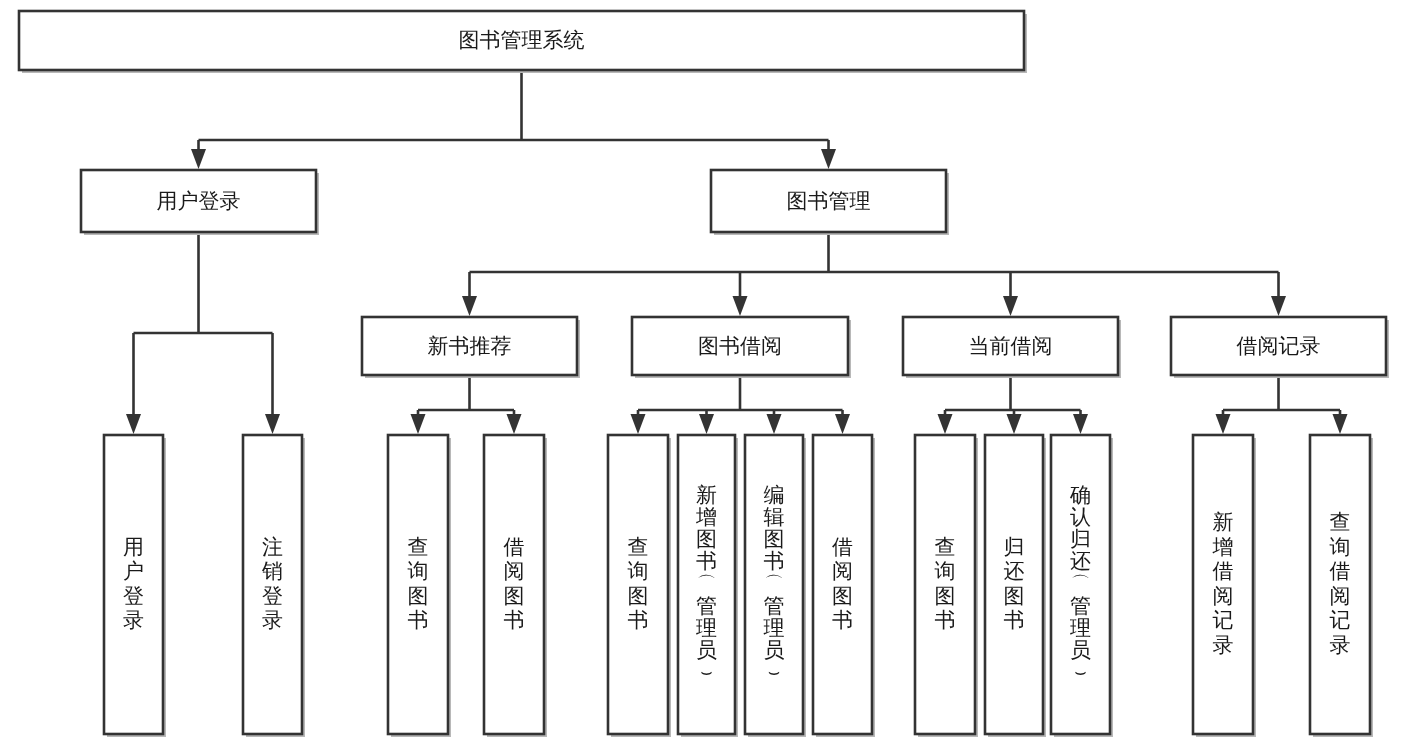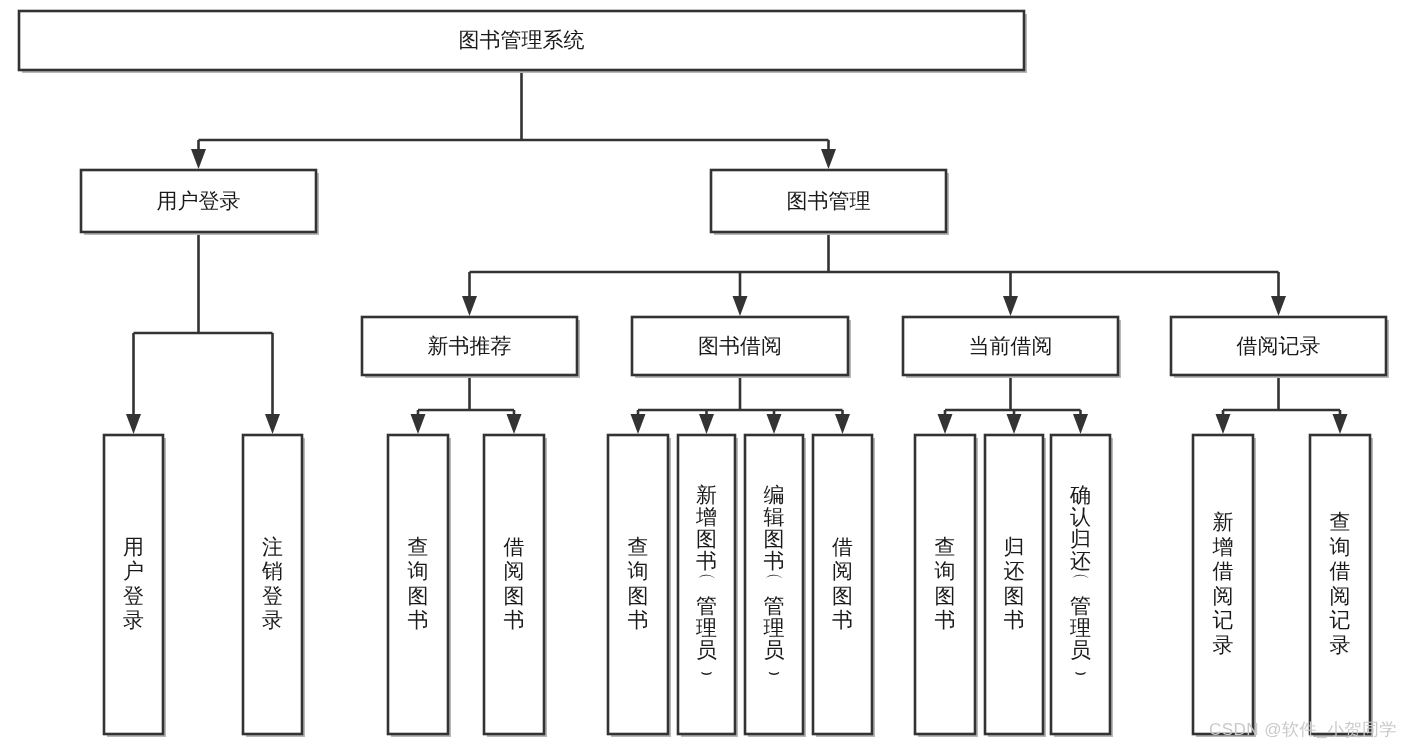--- a/index.html
+++ b/index.html
@@ -220,14 +220,13 @@
           <rect x="1193" y="435" width="60" height="299" class="node-box"></rect>
           <text x="1223" y="0" class="node-label" font-size="21"><tspan x="1223" y="523.0749999999999">新</tspan><tspan x="1223" y="547.645">增</tspan><tspan x="1223" y="572.2149999999999">借</tspan><tspan x="1223" y="596.785">阅</tspan><tspan x="1223" y="621.3549999999999">记</tspan><tspan x="1223" y="645.925">录</tspan></text>
         </g>
         <g>
           <rect x="1313" y="438" width="60" height="299" class="node-shadow"></rect>
           <rect x="1310" y="435" width="60" height="299" class="node-box"></rect>
           <text x="1340" y="0" class="node-label" font-size="21"><tspan x="1340" y="523.0749999999999">查</tspan><tspan x="1340" y="547.645">询</tspan><tspan x="1340" y="572.2149999999999">借</tspan><tspan x="1340" y="596.785">阅</tspan><tspan x="1340" y="621.3549999999999">记</tspan><tspan x="1340" y="645.925">录</tspan></text>
         </g>
       </g>
   </svg>
-  <div class="watermark">CSDN @软件_小贺同学</div>
 </div>
 
 </body></html>

